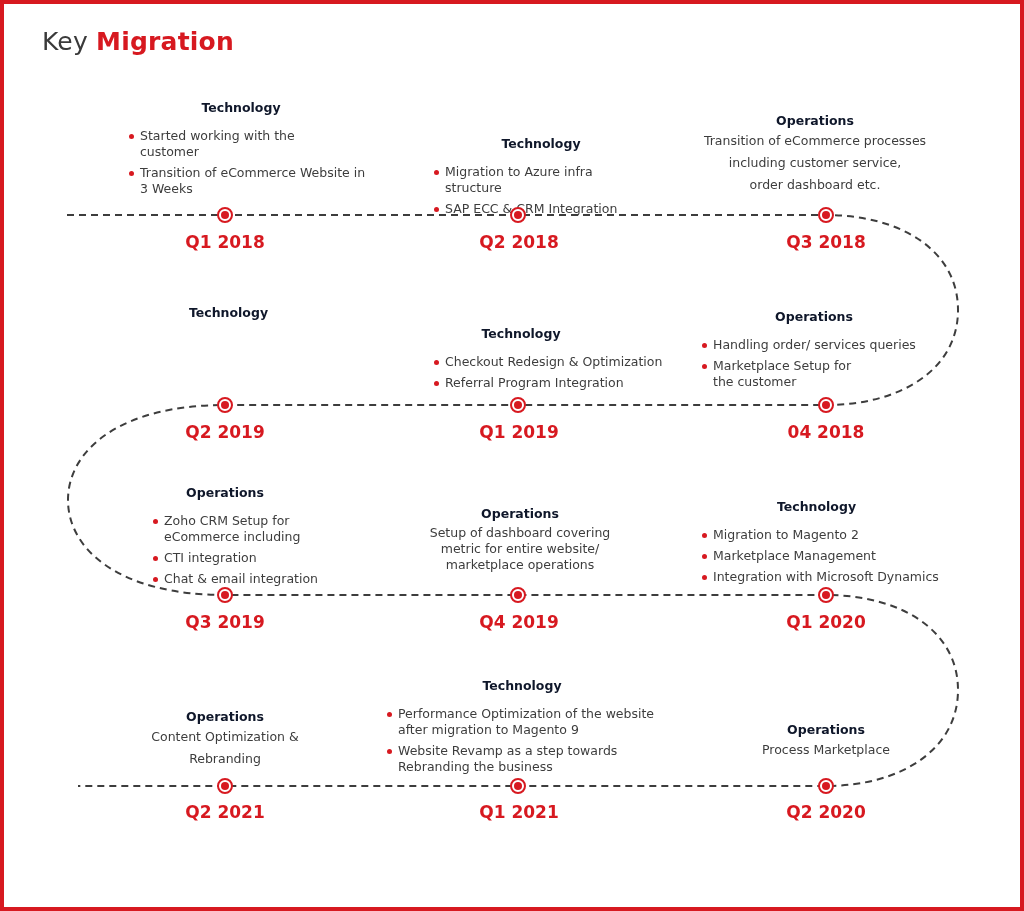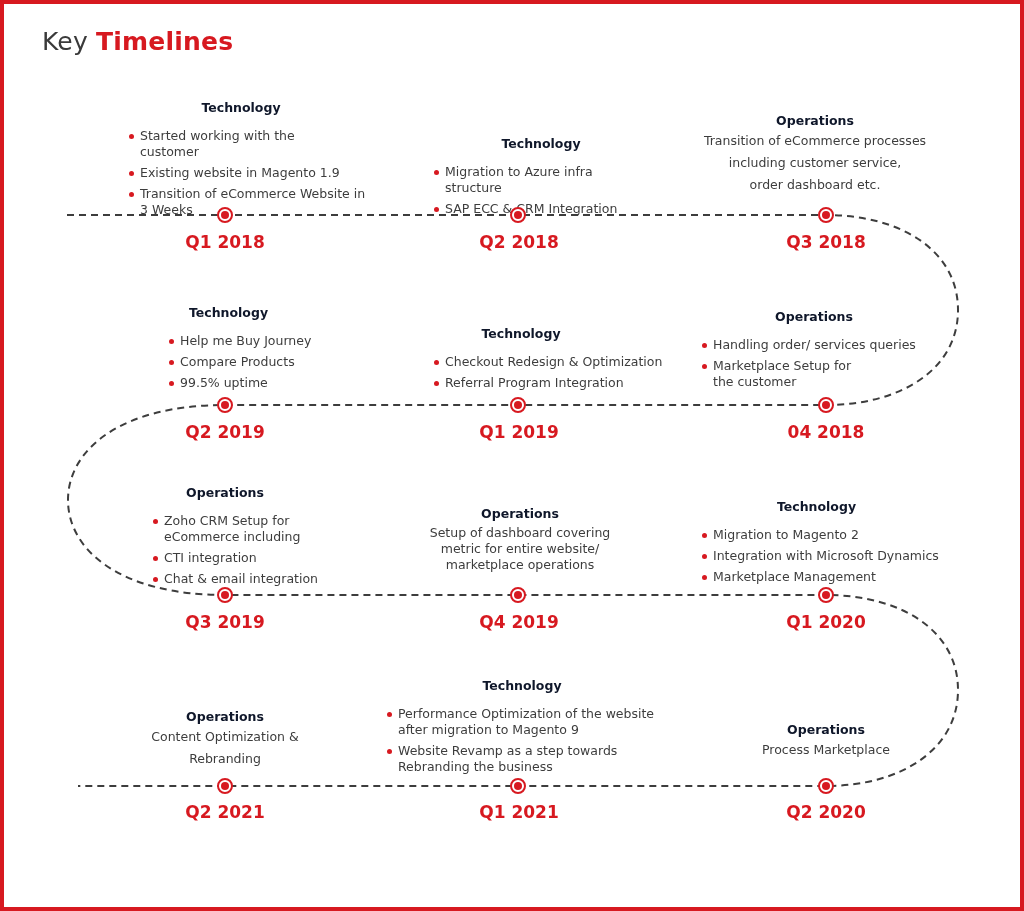--- a/index.html
+++ b/index.html
@@ -26,32 +26,31 @@
   .qlabel { position: absolute; width: 140px; text-align: center; font-weight: bold;
             font-size: 17px; color: #d71920; line-height: 20px; }
 </style>
 </head>
 <body>
 
 <div class="frame"></div>
 
 <div class="title">
   <span>Key</span>
-  <span class="accent">Timelines</span>
+  <span class="accent">Migration</span>
 </div>
 
 <svg class="path" width="1024" height="911">
   <path d="M67 215 L826 215 C900 215 958 250 958 310 C958 370 900 405 826 405 L225 405 C120 405 68 450 68 500 C68 550 120 595 225 595 L826 595 C900 595 958 630 958 690 C958 750 900 786 826 786 L78 786" fill="none" stroke="#3d3d3d" stroke-width="2" stroke-dasharray="7 5"></path>
 </svg>
 
 <div class="block" style="left:116px; top:100px; width:250px;">
   <div class="cat">Technology</div>
   <ul>
     <li>Started working with the customer</li>
-    <li>Existing website in Magento 1.9</li>
     <li style="width:230px;">Transition of eCommerce Website in 3 Weeks</li>
   </ul>
 </div>
 <div class="marker" style="left:217px; top:207px;"></div>
 <div class="qlabel" style="left:155px; top:232px;">Q1 2018</div>
 
 <div class="block" style="left:421px; top:136px; width:240px;">
   <div class="cat">Technology</div>
   <ul>
     <li>Migration to Azure infra structure</li>
@@ -67,25 +66,20 @@
     <div>Transition of eCommerce processes</div>
     <div>including customer service,</div>
     <div>order dashboard etc.</div>
   </div>
 </div>
 <div class="marker" style="left:818px; top:207px;"></div>
 <div class="qlabel" style="left:756px; top:232px;">Q3 2018</div>
 
 <div class="block" style="left:156px; top:305px; width:200px;">
   <div class="cat" style="width:145px;">Technology</div>
-  <ul>
-    <li>Help me Buy Journey</li>
-    <li>Compare Products</li>
-    <li>99.5% uptime</li>
-  </ul>
 </div>
 <div class="marker" style="left:217px; top:397px;"></div>
 <div class="qlabel" style="left:155px; top:422px;">Q2 2019</div>
 
 <div class="block" style="left:421px; top:326px; width:260px;">
   <div class="cat" style="width:200px;">Technology</div>
   <ul>
     <li>Checkout Redesign &amp; Optimization</li>
     <li>Referral Program Integration</li>
   </ul>
@@ -122,22 +116,22 @@
     <div style="margin-bottom:2px;">marketplace operations</div>
   </div>
 </div>
 <div class="marker" style="left:510px; top:587px;"></div>
 <div class="qlabel" style="left:449px; top:612px;">Q4 2019</div>
 
 <div class="block" style="left:689px; top:499px; width:280px;">
   <div class="cat" style="width:255px;">Technology</div>
   <ul>
     <li>Migration to Magento 2</li>
+    <li>Marketplace Management</li>
     <li>Integration with Microsoft Dynamics</li>
-    <li>Marketplace Management</li>
   </ul>
 </div>
 <div class="marker" style="left:818px; top:587px;"></div>
 <div class="qlabel" style="left:756px; top:612px;">Q1 2020</div>
 
 <div class="block" style="left:125px; top:709px; width:200px;">
   <div class="cat">Operations</div>
   <div class="para">
     <div>Content Optimization &amp;</div>
     <div>Rebranding</div>

